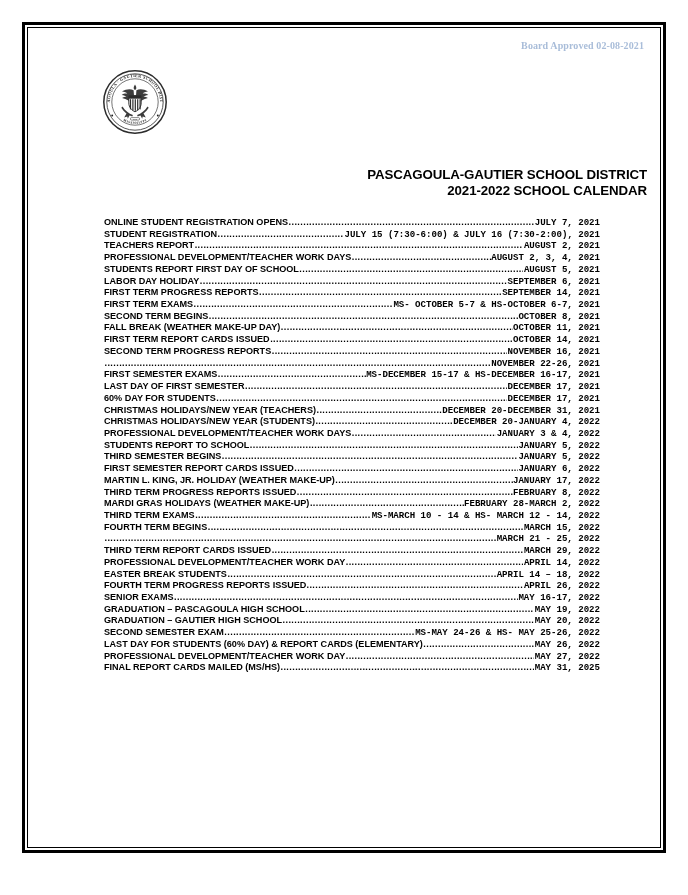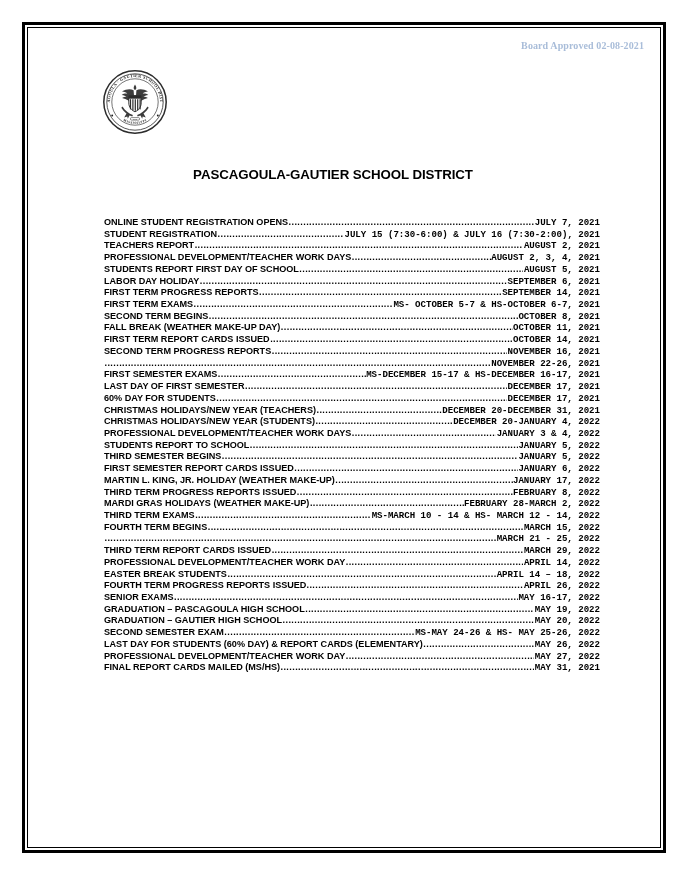--- a/index.html
+++ b/index.html
@@ -63,24 +63,24 @@
     left: 75px;
     top: 42px;
     width: 66px;
     height: 66px;
   }
   #district-seal svg { display: block; }
 
   
   #title-block {
     position: absolute;
-    left: 0;
+    left: 8px;
     top: 140px;
     width: 612px;
-    text-align: center;
+    text-align: right;
   }
   .title-line {
     font-size: 13.3px;
     font-weight: 700;
     color: #000000;
     letter-spacing: -0.1px;
     line-height: 15.5px;
     white-space: nowrap;
   }
 
@@ -173,20 +173,21 @@
         <path d="M24.6 44.2l-2.4 4.4 3.1-1 .5 2.2 2.2-4.2z"></path>
         <path d="M41.4 44.2l2.4 4.4-3.1-1-.5 2.2-2.2-4.2z"></path>
       </g>
       <rect x="28.4" y="48.6" width="9.2" height="2.5" rx="1.1" fill="#ffffff" stroke="#3c3c3c" stroke-width="0.6"></rect>
       <text x="33" y="50.6" font-family="'Liberation Serif', serif" font-size="2.1" font-weight="700" fill="#2c2c2c" text-anchor="middle">EST</text>
     </svg>
   </div>
 
   <div id="title-block">
     <div class="title-line">PASCAGOULA-GAUTIER SCHOOL DISTRICT</div>
+    <div class="title-line">2021-2022 SCHOOL CALENDAR</div>
   </div>
 
   <div id="calendar-list">
       <div class="cal-row">
         <span class="cal-event">ONLINE STUDENT REGISTRATION OPENS</span>
         <span class="cal-leader">....................................................................................................................................................................................................................................................................</span>
         <span class="cal-date">JULY 7, 2021</span>
       </div>
       <div class="cal-row">
         <span class="cal-event">STUDENT REGISTRATION</span>
@@ -367,17 +368,17 @@
         <span class="cal-date">MAY 26, 2022</span>
       </div>
       <div class="cal-row">
         <span class="cal-event">PROFESSIONAL DEVELOPMENT/TEACHER WORK DAY</span>
         <span class="cal-leader">....................................................................................................................................................................................................................................................................</span>
         <span class="cal-date">MAY 27, 2022</span>
       </div>
       <div class="cal-row">
         <span class="cal-event">FINAL REPORT CARDS MAILED (MS/HS)</span>
         <span class="cal-leader">....................................................................................................................................................................................................................................................................</span>
-        <span class="cal-date">MAY 31, 2021</span>
+        <span class="cal-date">MAY 31, 2025</span>
       </div>
     </div>
 
 </div>
 
 </body></html>

